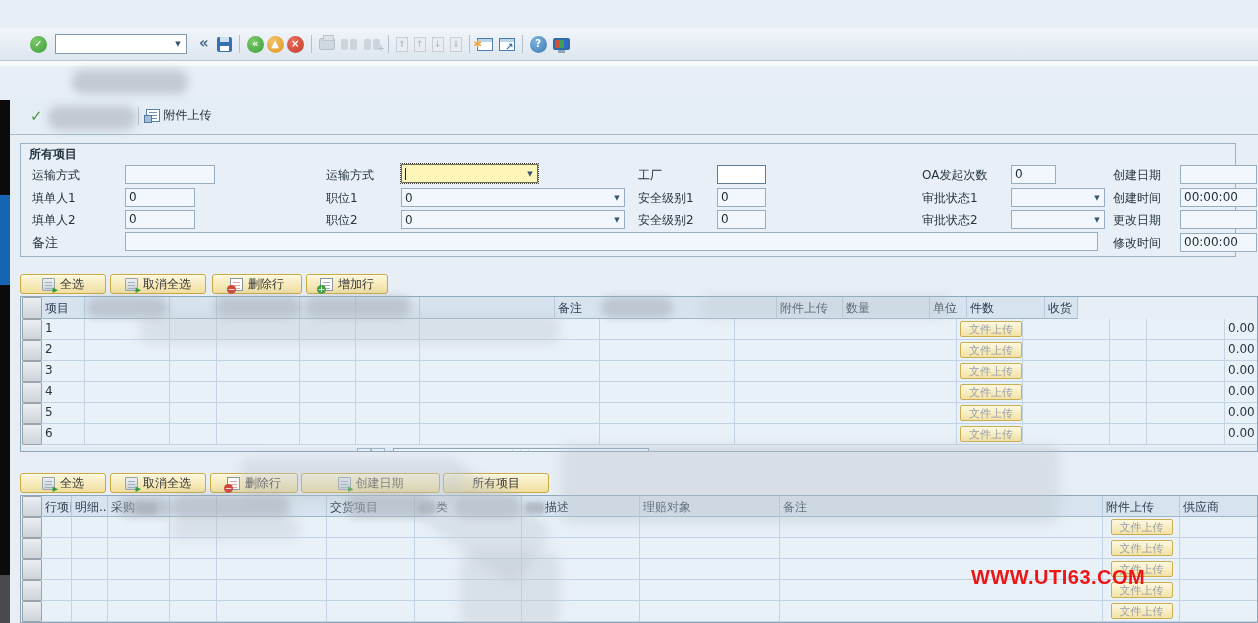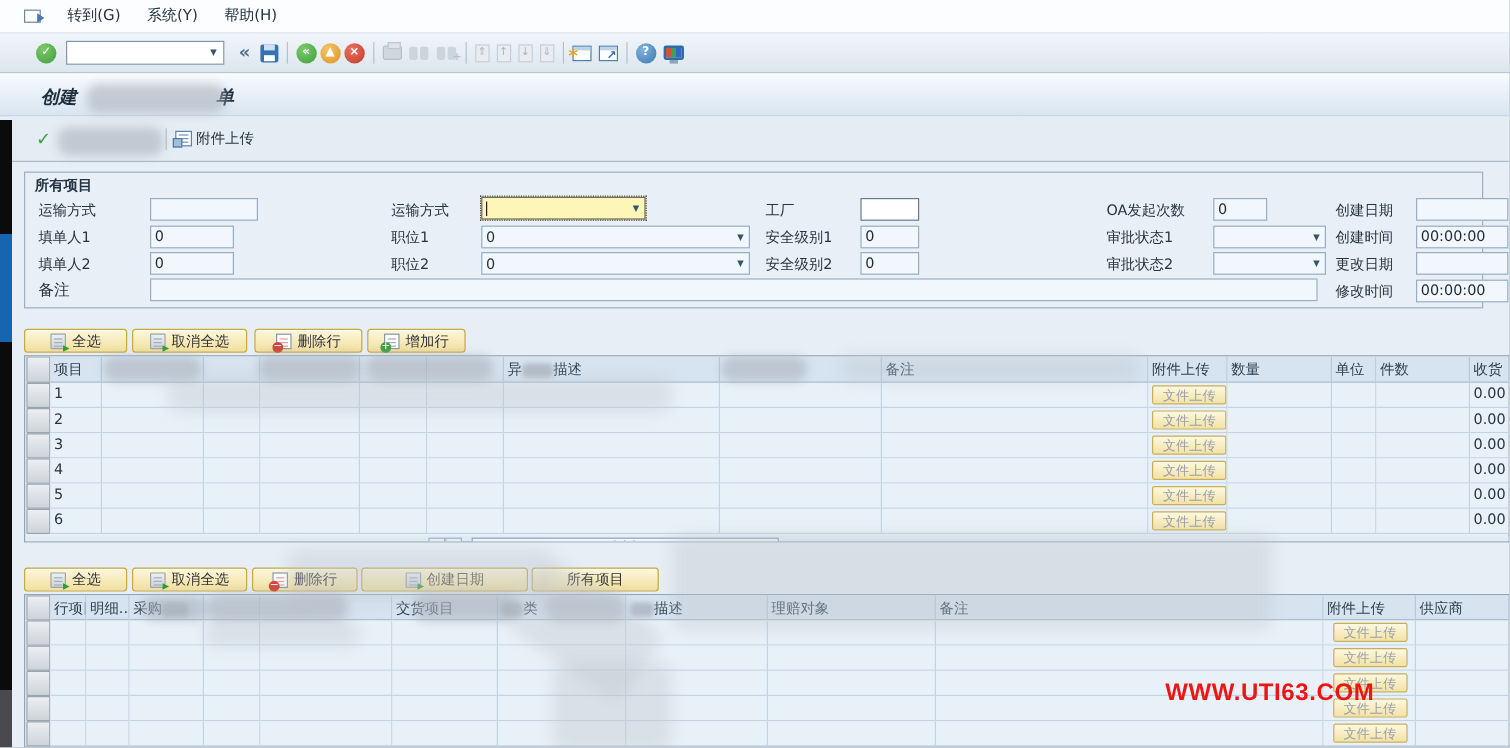--- a/index.html
+++ b/index.html
@@ -136,26 +136,20 @@
   .blur { position:absolute; background:rgba(172,179,188,.6); filter:blur(4px); border-radius:10px; z-index:40; }
   .blur.soft { background:rgba(190,197,205,.38); filter:blur(6px); }
   .wm { position:absolute; left:971px; top:566px; z-index:50; font-size:20px; font-weight:bold;
         color:#ee0606; letter-spacing:0.5px; font-family:"Liberation Sans","DejaVu Sans",sans-serif; opacity:.93; }
 </style>
 </head>
 <body>
 
 <div class="screen">
 
-  <div class="menubar">
-    <span class="menu-ico"></span>
-    <span class="menu-item">转到(G)</span>
-    <span class="menu-item">系统(Y)</span>
-    <span class="menu-item">帮助(H)</span>
-  </div>
 
   <div class="toolbar">
     <span style="width:30px"></span>
     <span class="cir c-green">✓</span>
     <div class="cmd">
       <input value="" style="">
       <span class="arr">▼</span>
     </div>
     <span class="chev">«</span>
     <span class="save"></span>
@@ -184,26 +178,20 @@
     <span class="gap6"></span>
     <span class="win sc"></span>
     <span class="tb-sep"></span>
     <span class="cir c-blue">?</span>
     <span class="gap6"></span>
     <span class="mon"></span>
   </div>
 
   <div class="gapline"></div>
 
-  <div class="titlebar">
-    <span style="width:34px"></span>
-    <span class="t">创建</span>
-    <span style="width:116px"></span>
-    <span class="t">单</span>
-  </div>
 
   <div class="apptb">
     <span style="width:20px"></span>
     <span class="appbtn">
       <span class="check">✓</span>
       <span style="width:84px"></span>
     </span>
     <span class="tb-sep"></span>
     <span class="appbtn">
       <span class="ico-log"></span>
@@ -288,21 +276,20 @@
   <div class="sect" style="top:296px;height:156px">
     <div class="tbl">
       <div class="thead">
         <div class="hcell sel t1c-sel"></div>
         <div class="hcell t1c-item">项目</div>
         <div class="hcell t1c-b1"></div>
         <div class="hcell t1c-b2"></div>
         <div class="hcell t1c-b3"></div>
         <div class="hcell t1c-b4"></div>
         <div class="hcell t1c-b5"></div>
-        <div class="hcell t1c-desc"><span>异</span><span class="gapblur" style="width:26px"></span><span>描述</span></div>
         <div class="hcell t1c-b6"></div>
         <div class="hcell t1c-rmk">备注</div>
         <div class="hcell t1c-att">附件上传</div>
         <div class="hcell t1c-qty">数量</div>
         <div class="hcell t1c-unit">单位</div>
         <div class="hcell t1c-pcs">件数</div>
         <div class="hcell t1c-rcpt">收货</div>
       </div>
       <div>
           <div class="trow">

